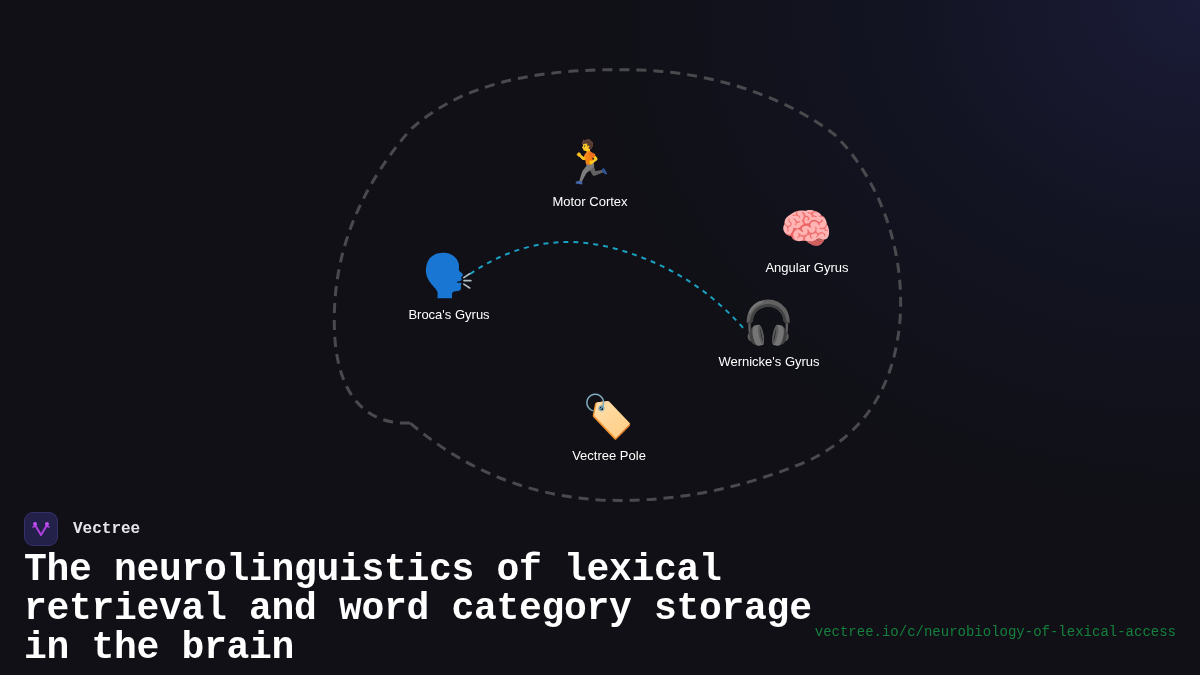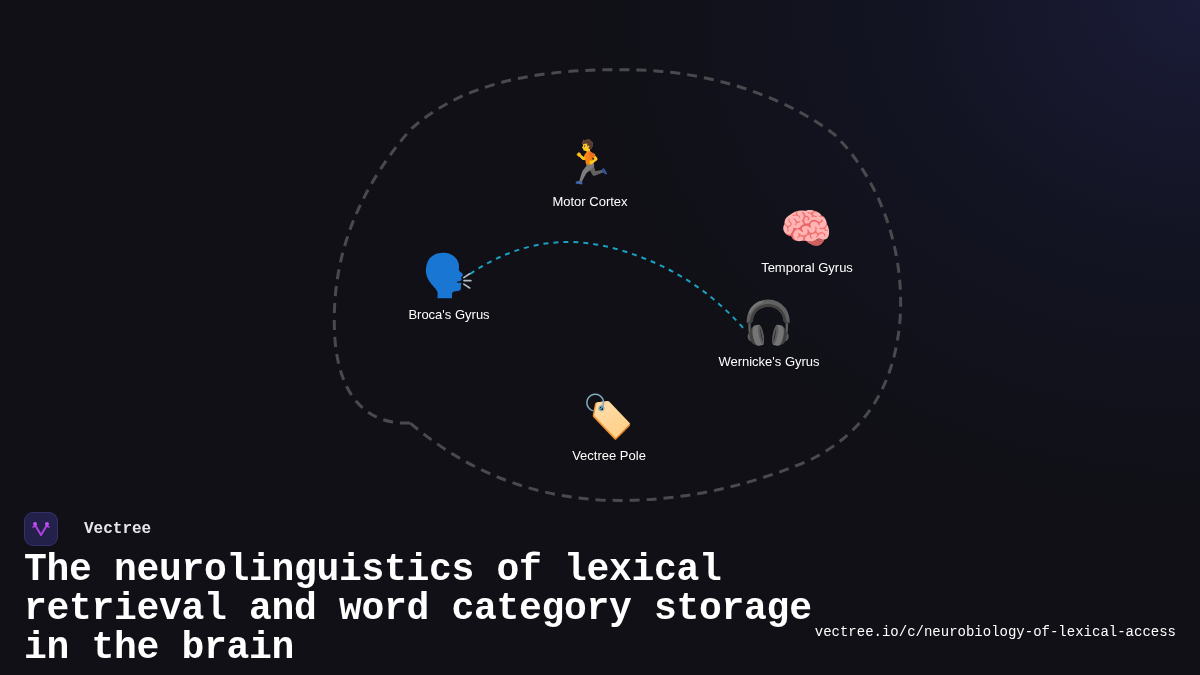--- a/index.html
+++ b/index.html
@@ -28,21 +28,21 @@
     }
     .node .label {
       margin-top: 6px;
       font-size: 13px;
       color: #ffffff;
       white-space: nowrap;
       font-family: "Liberation Sans", sans-serif;
     }
     .brand {
       position: absolute; left: 24px; top: 512px;
-      display: flex; align-items: center; gap: 26px;
+      display: flex; align-items: center; gap: 15px;
     }
     .brand-logo {
       width: 34px; height: 34px; border-radius: 9px;
       background: #23204a;
       border: 1px solid #36306a;
       display: flex; align-items: center; justify-content: center;
     }
     .brand-name {
       font-family: "Liberation Mono", monospace;
       font-weight: bold; font-size: 16px; color: #e6e6ea;
@@ -50,21 +50,21 @@
     .title {
       position: absolute; left: 24px; top: 550px; width: 800px;
       font-family: "Liberation Mono", monospace;
       font-weight: bold; font-size: 38px; line-height: 39px;
       color: #ffffff;
       letter-spacing: -0.3px;
     }
     .url {
       position: absolute; right: 24px; top: 624px;
       font-family: "Liberation Mono", monospace;
-      font-size: 14px; color: #ffffff;
+      font-size: 14px; color: #15803d;
     }
   </style>
 </head>
 <body>
 
 <div class="bg-glow"></div>
 
 <svg class="diagram" viewBox="0 0 1200 675">
   <path d="M410,423 C370,425 340,400 335,340 C330,270 350,200 410,130 C470,75 560,68 640,70 C720,73 790,100 835,135 C880,180 905,250 900,320 C895,380 870,430 810,460 C740,490 670,503 600,500 C520,495 460,465 410,423 Z" fill="none" stroke="#4a4a4e" stroke-width="3" stroke-dasharray="10 7"></path>
   <path d="M470,274 C520,240 570,235 620,250 C670,265 710,290 745,330" fill="none" stroke="#1aa0c0" stroke-width="2" stroke-dasharray="5 5"></path>
@@ -75,21 +75,21 @@
   <span class="label">Motor Cortex</span>
 </div>
 
 <div class="node" style="left:449px; top:251px;">
   <span class="emoji">🗣️</span>
   <span class="label">Broca's Gyrus</span>
 </div>
 
 <div class="node" style="left:807px; top:204px;">
   <span class="emoji">🧠</span>
-  <span class="label">Temporal Gyrus</span>
+  <span class="label">Angular Gyrus</span>
 </div>
 
 <div class="node" style="left:769px; top:298px;">
   <span class="emoji">🎧</span>
   <span class="label">Wernicke's Gyrus</span>
 </div>
 
 <div class="node" style="left:609px; top:392px;">
   <span class="emoji">🏷️</span>
   <span class="label">Vectree Pole</span>

